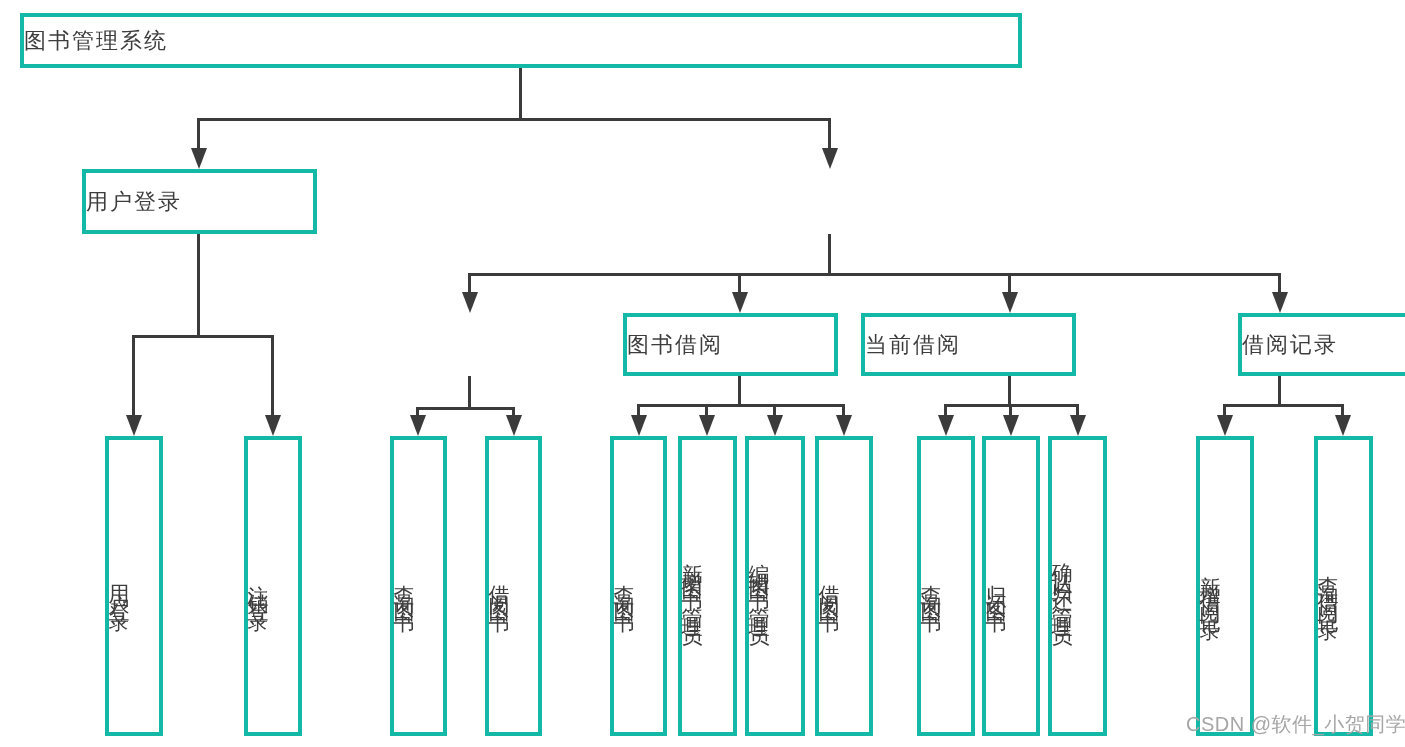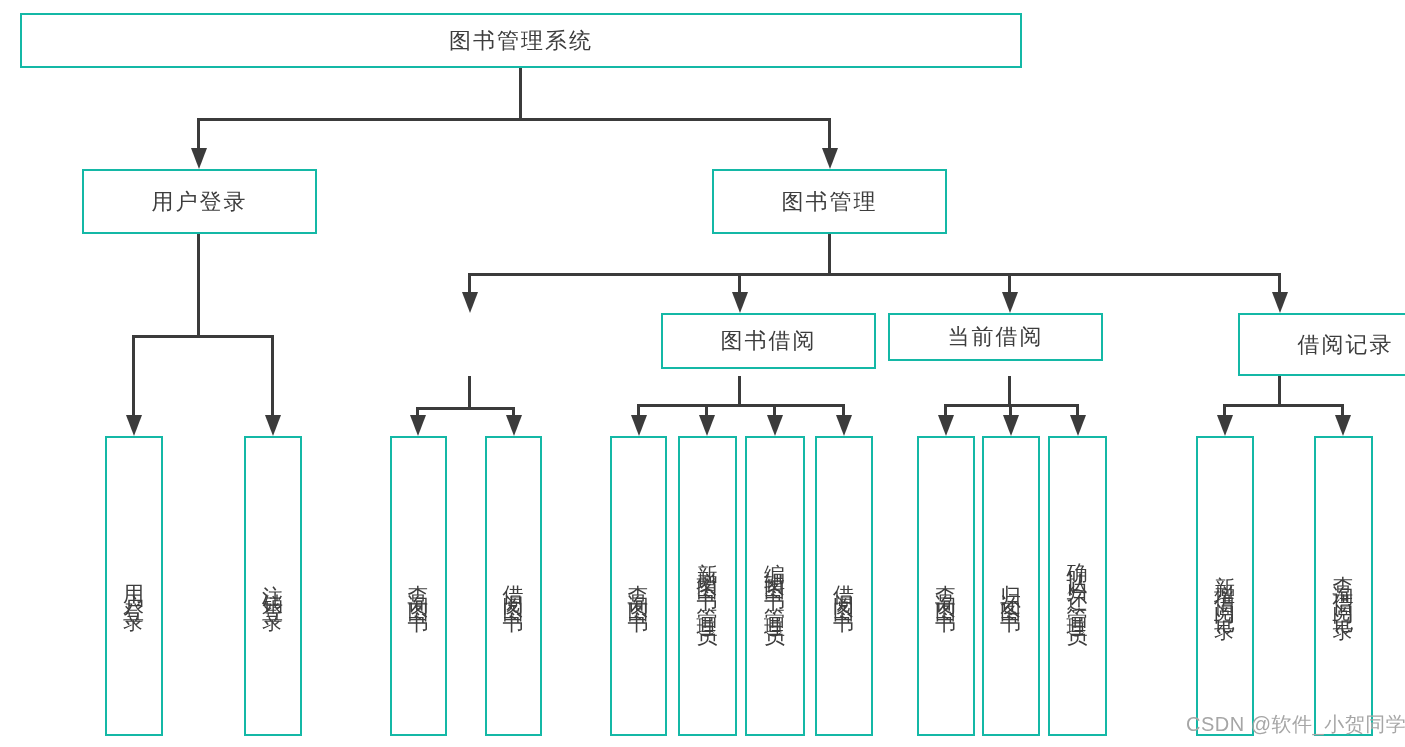--- a/index.html
+++ b/index.html
@@ -7,24 +7,23 @@
     position:relative;
     width:1405px;height:747px;
     background:#ffffff;
     font-family:"Liberation Sans","DejaVu Sans",sans-serif;
     overflow:hidden;
   }
   .box{
     position:absolute;
     box-sizing:border-box;
     background:#ffffff;
-    border:2px solid #14b8a6;
+    border:4px solid #14b8a6;
     display:flex;
     align-items:center;
-    justify-content:center;
     font-size:22px;
     letter-spacing:2px;
     color:#3d3d3d;
     z-index:2;
   }
   .vbox{font-size:21px;}
   .vbox .vtext{
     writing-mode:vertical-rl;
     text-orientation:mixed;
     letter-spacing:9px;
@@ -56,30 +55,27 @@
 <div class="stage">
 
   <div class="box" style="left:20px;top:13px;width:1002px;height:55px">
     <span>图书管理系统</span>
   </div>
 
   <div class="box" style="left:82px;top:169px;width:235px;height:65px">
     <span>用户登录</span>
   </div>
 
-  <div class="box" style="left:712px;top:169px;width:235px;height:65px">
-    <span>图书管理</span>
-  </div>
 
 
-  <div class="box" style="left:661px;top:313px;width:215px;height:56px">
+  <div class="box" style="left:623px;top:313px;width:215px;height:63px">
     <span>图书借阅</span>
   </div>
 
-  <div class="box" style="left:888px;top:313px;width:215px;height:48px">
+  <div class="box" style="left:861px;top:313px;width:215px;height:63px">
     <span>当前借阅</span>
   </div>
 
   <div class="box" style="left:1238px;top:313px;width:215px;height:63px">
     <span>借阅记录</span>
   </div>
 
   <div class="box vbox" style="left:105px;top:436px;width:58px;height:300px">
     <span class="vtext">用户登录</span>
   </div>

